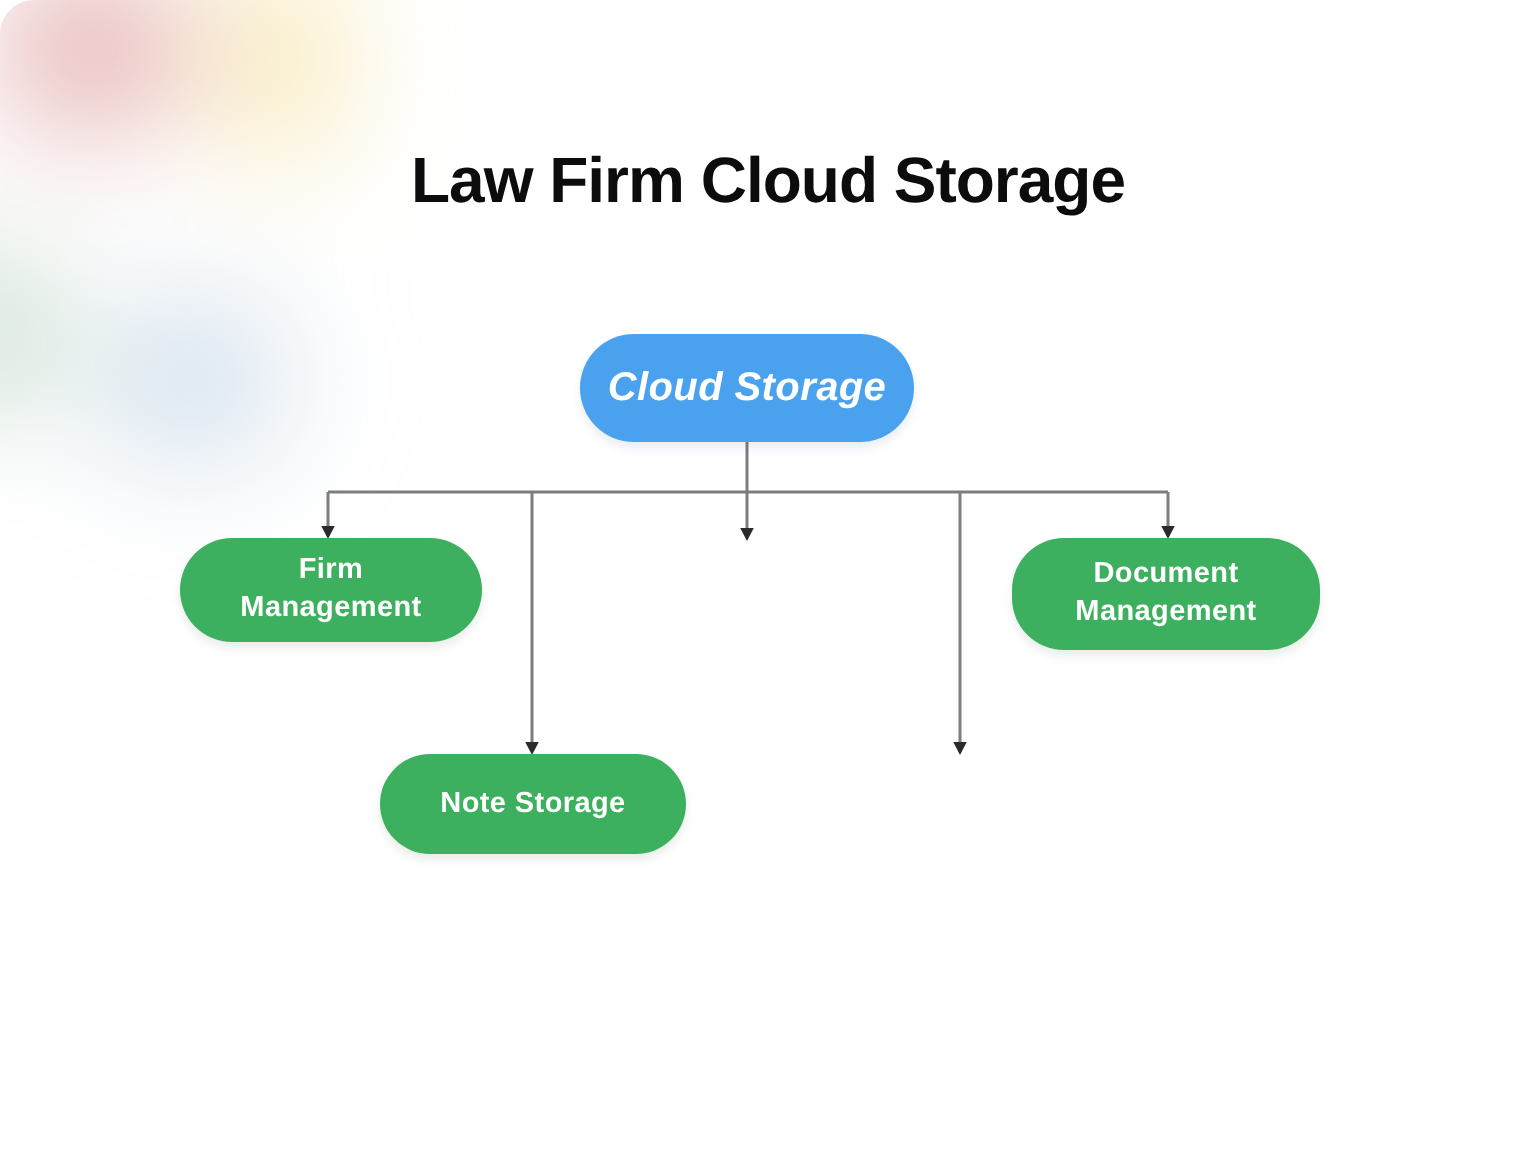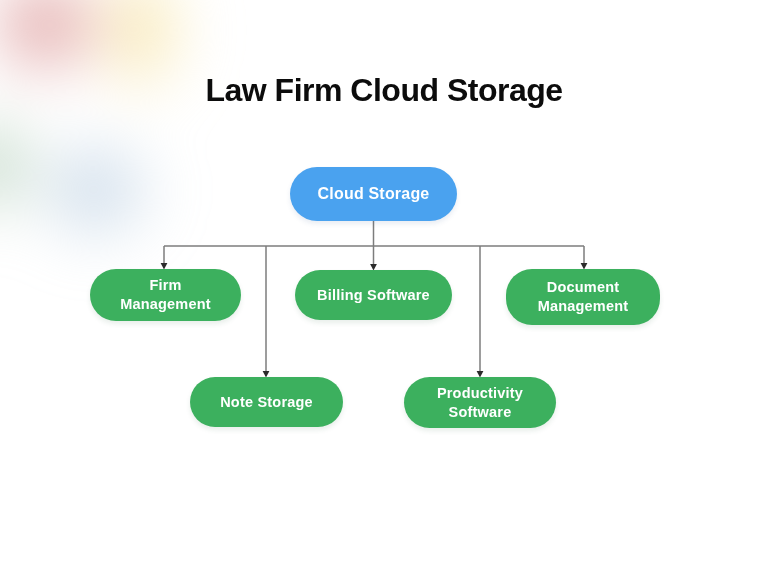--- a/index.html
+++ b/index.html
@@ -3,20 +3,21 @@
 <meta charset="utf-8">
 <style>
   html, body { margin: 0; padding: 0; background: #ffffff; }
   .stage {
     position: relative;
     width: 768px;
     height: 576px;
     background: var(--background, #ffffff);
     overflow: hidden;
     font-family: "Liberation Sans", sans-serif;
+    border-radius: 17px;
   }
   .blob {
     position: absolute;
     left: -70px;
     top: -70px;
     width: 320px;
     height: 380px;
     filter: blur(28px);
     background:
       radial-gradient(100px 90px at 115px 95px,  rgba(216,140,140,0.85), rgba(216,140,140,0) 72%),
@@ -55,24 +56,25 @@
     display: flex;
     align-items: center;
     justify-content: center;
     text-align: center;
     color: var(--node-text, #ffffff);
     font-weight: 700;
     box-shadow: 0 3px 5px rgba(30, 90, 50, 0.10);
   }
   .node--root {
     background: var(--root-fill, #4aa2ef);
-    font-size: 16px;
+    font-size: 20px;
     letter-spacing: 0.2px;
     border-radius: 27px;
     box-shadow: 0 3px 5px rgba(40, 80, 140, 0.10);
+    font-style: italic;
   }
   .node--child {
     background: var(--child-fill, #3cb05e);
     font-size: 14.5px;
     line-height: 19px;
     letter-spacing: 0.2px;
     border-radius: 26px;
   }
   .n-root         { left: 290px; top: 167px; width: 167px; height: 54px; }
   .n-case         { left:  90px; top: 269px; width: 151px; height: 52px; }
@@ -116,29 +118,23 @@
   </svg>
 
   <div class="node node--root n-root">
     <span class="node-label">Cloud Storage</span>
   </div>
 
   <div class="node node--child n-case">
     <span class="node-label">Firm Management</span>
   </div>
 
-  <div class="node node--child n-billing">
-    <span class="node-label">Billing Software</span>
-  </div>
 
   <div class="node node--child n-document">
     <span class="node-label">Document Management</span>
   </div>
 
   <div class="node node--child n-note">
     <span class="node-label">Note Storage</span>
   </div>
 
-  <div class="node node--child n-productivity">
-    <span class="node-label">Productivity Software</span>
-  </div>
 
 </div>
 
 </body></html>

